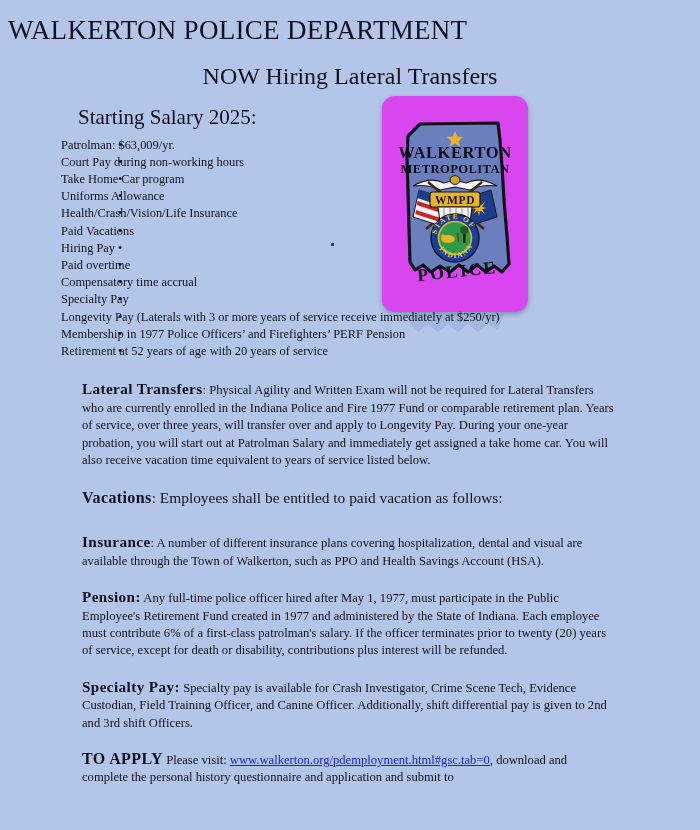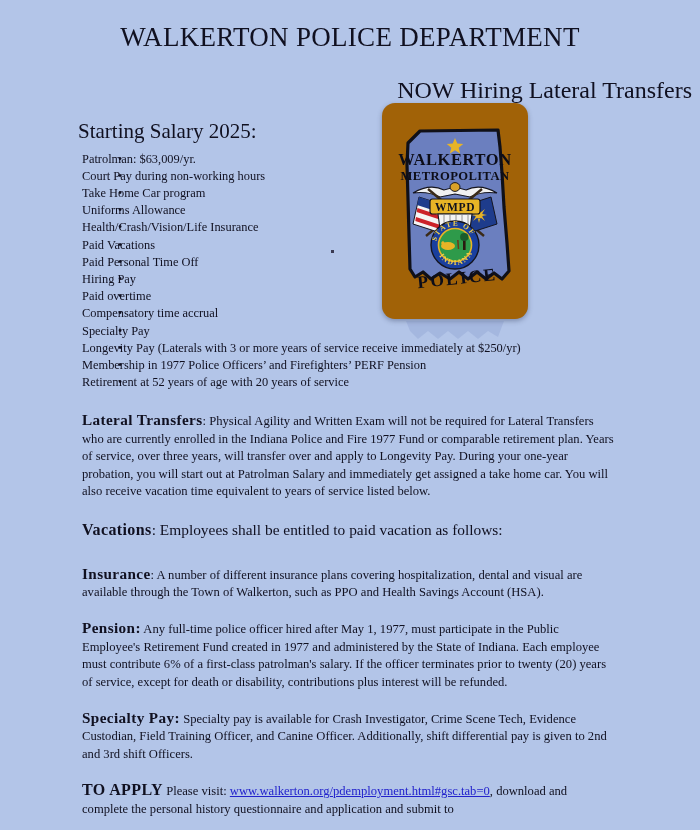--- a/index.html
+++ b/index.html
@@ -17,74 +17,74 @@
   }
   .page {
     position: relative;
     width: 700px;
     height: 830px;
     box-sizing: border-box;
   }
 
   
   .title-main {
-    text-align: center;
+    text-align: left;
     font-size: 27px;
     letter-spacing: 0.3px;
     padding-top: 7px;
     line-height: 1.15;
     font-weight: normal;
-    margin: 15px;
+    margin: 8px;
   }
   .title-sub {
-    text-align: right;
+    text-align: center;
     font-size: 24px;
     padding-top: 9px;
     line-height: 1.15;
     font-weight: normal;
-    margin: 8px;
+    margin: 0;
   }
 
   
   .salary-head {
     font-size: 21px;
     font-weight: normal;
     margin: 14px 0 0 78px;
   }
   ul.bullets {
     list-style: none;
     margin: 7px 0 0 0;
     padding: 0;
   }
   ul.bullets li {
     position: relative;
     font-size: 12.4px;
     line-height: 17.2px;
-    padding-left: 82px;
+    padding-left: 61px;
     white-space: nowrap;
   }
   ul.bullets li::before {
     content: "\2022";
     position: absolute;
     left: 118px;
     font-size: 12px;
   }
 
   
   .badge-wrap {
     position: absolute;
     left: 382px;
     top: 88px;
     width: 146px;
     height: 216px;
   }
   .badge-card {
     width: 146px;
     height: 216px;
-    background: #a16207;
+    background: #d946ef;
     border-radius: 13px;
     box-shadow: 0 2px 5px rgba(40,50,80,0.38);
     position: relative;
     overflow: hidden;
   }
   .badge-reflection {
     position: absolute;
     left: 388px;
     top: 306px;
     width: 134px;
@@ -247,21 +247,20 @@
   <div class="dot-artifact"></div>
 
   <div class="salary-head">Starting Salary 2025:</div>
   <ul class="bullets">
     <li>Patrolman:  $63,009/yr.</li>
     <li>Court Pay during non-working hours</li>
     <li>Take Home Car program</li>
     <li>Uniforms Allowance</li>
     <li>Health/Crash/Vision/Life Insurance</li>
     <li>Paid Vacations</li>
-    <li>Paid Personal Time Off</li>
     <li>Hiring Pay</li>
     <li>Paid overtime</li>
     <li>Compensatory time accrual</li>
     <li>Specialty Pay</li>
     <li>Longevity Pay (Laterals with 3 or more years of service receive immediately at $250/yr)</li>
     <li>Membership in 1977 Police Officers’ and Firefighters’ PERF Pension</li>
     <li>Retirement at 52 years of age with 20 years of service</li>
   </ul>
 
   <p class="sec sp-lateral"><span class="lead">Lateral Transfers</span><span>: Physical Agility and Written Exam will not be required for Lateral Transfers who are currently enrolled in the Indiana Police and Fire 1977 Fund or comparable retirement plan. Years of service, over three years, will transfer over and apply to Longevity Pay. During your one-year probation, you will start out at Patrolman Salary and immediately get assigned a take home car. You will also receive vacation time equivalent to years of service listed below.</span></p>

